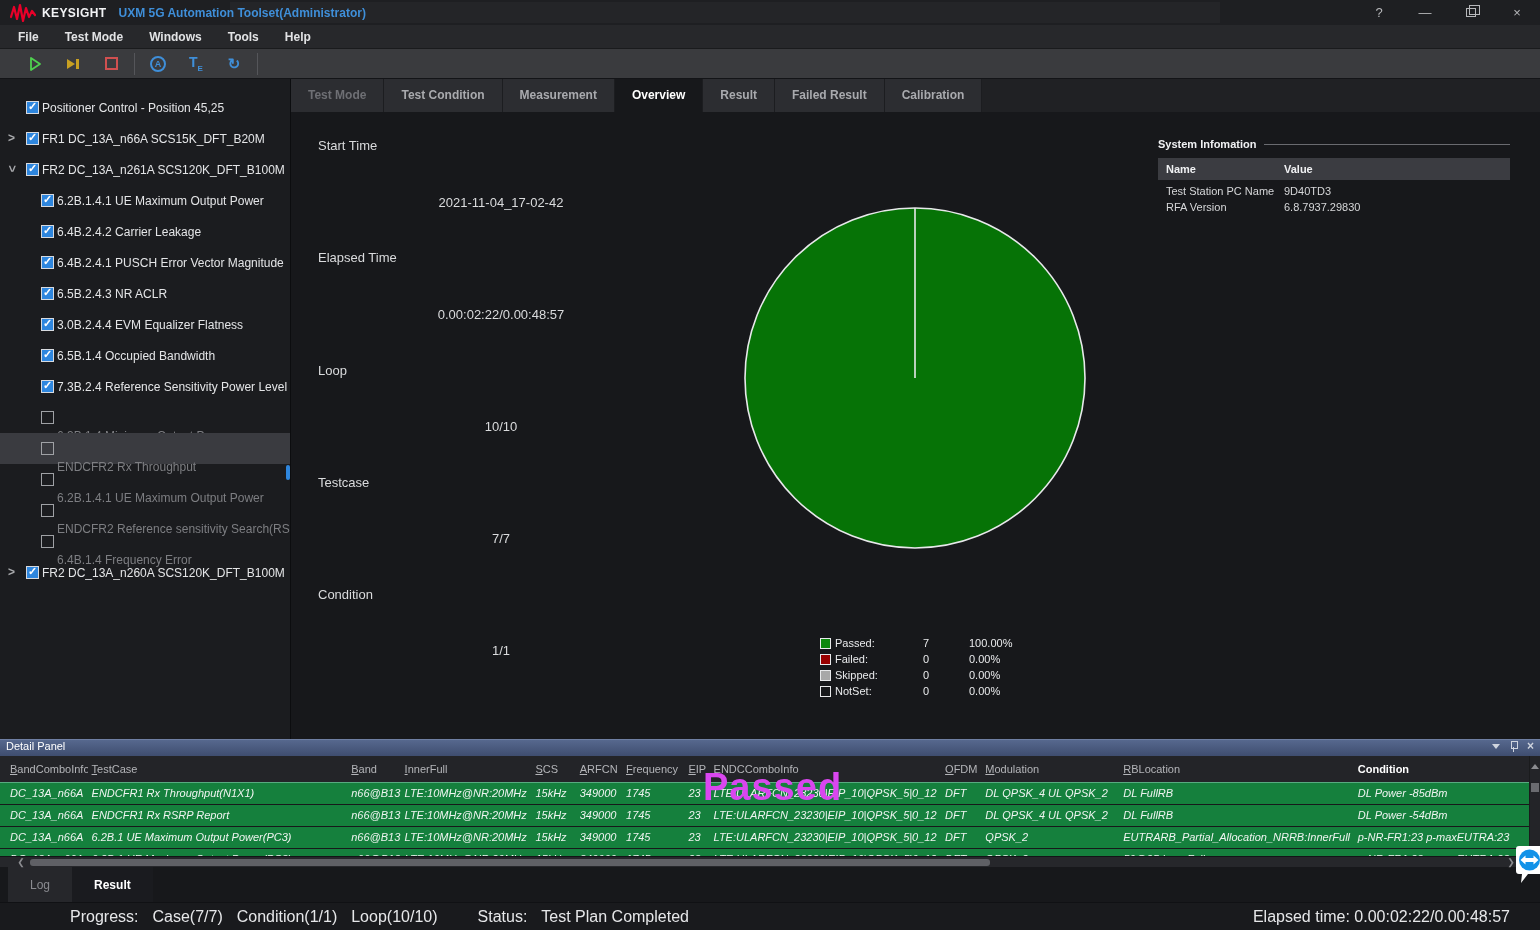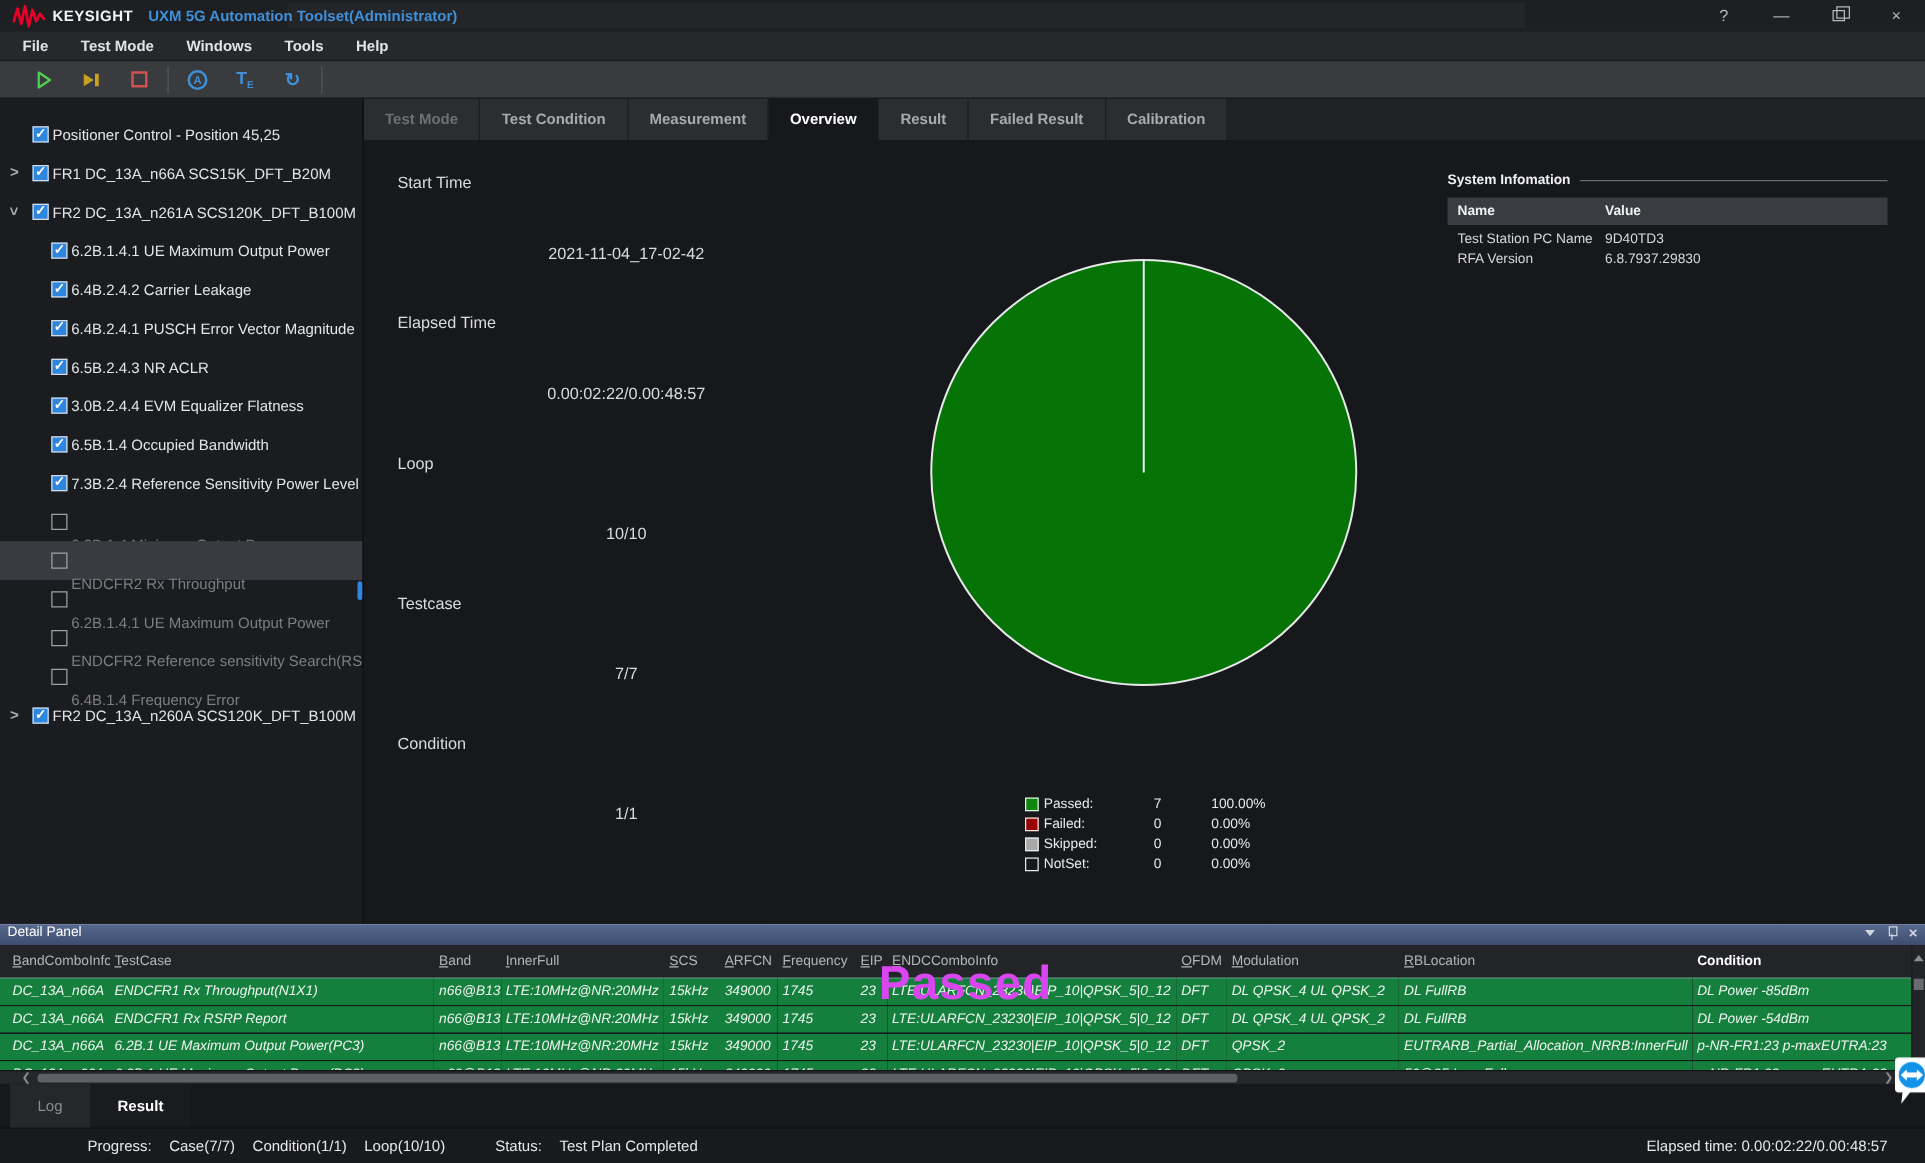--- a/index.html
+++ b/index.html
@@ -106,21 +106,21 @@
   .hs-arrow { position:absolute; top:0; width:14px; height:11px; color:#8b8c90; font-size:9px; line-height:11px; text-align:center; }
   .hs-left { left:14px; } .hs-right { right:22px; }
   .hs-thumb { position:absolute; left:30px; top:2px; width:960px; height:7px; background:#5f6065; border-radius:3px; }
 
   
   .bottom-tabs { height:35px; background:#17181b; display:flex; align-items:stretch; padding-left:8px; }
   .btab { padding:0 22px; display:flex; align-items:center; font-size:12px; }
   .btab.inactive { background:#26272b; color:#8a8b90; }
   .btab.active { background:#1a1b1f; color:#ffffff; font-weight:bold; }
 
-  .statusbar { height:28px; background:#191a1d; border-top:1px solid #101114; display:flex; align-items:center; padding:0 30px 0 70px; font-size:12px; color:#e6e7e9; }
+  .statusbar { height:28px; background:#191a1d; border-top:1px solid #101114; display:flex; align-items:center; padding:0 30px 0 70px; font-size:16px; color:#e6e7e9; }
   .sb-gap { width:14px; } .sb-biggap { width:40px; }
   .sb-right { margin-left:auto; }
 
   .tv-bubble { position:fixed; left:1516px; top:845px; z-index:20; }
 </style>
 </head>
 <body>
 
 <div class="titlebar">
   <div class="inner-strip"></div>

